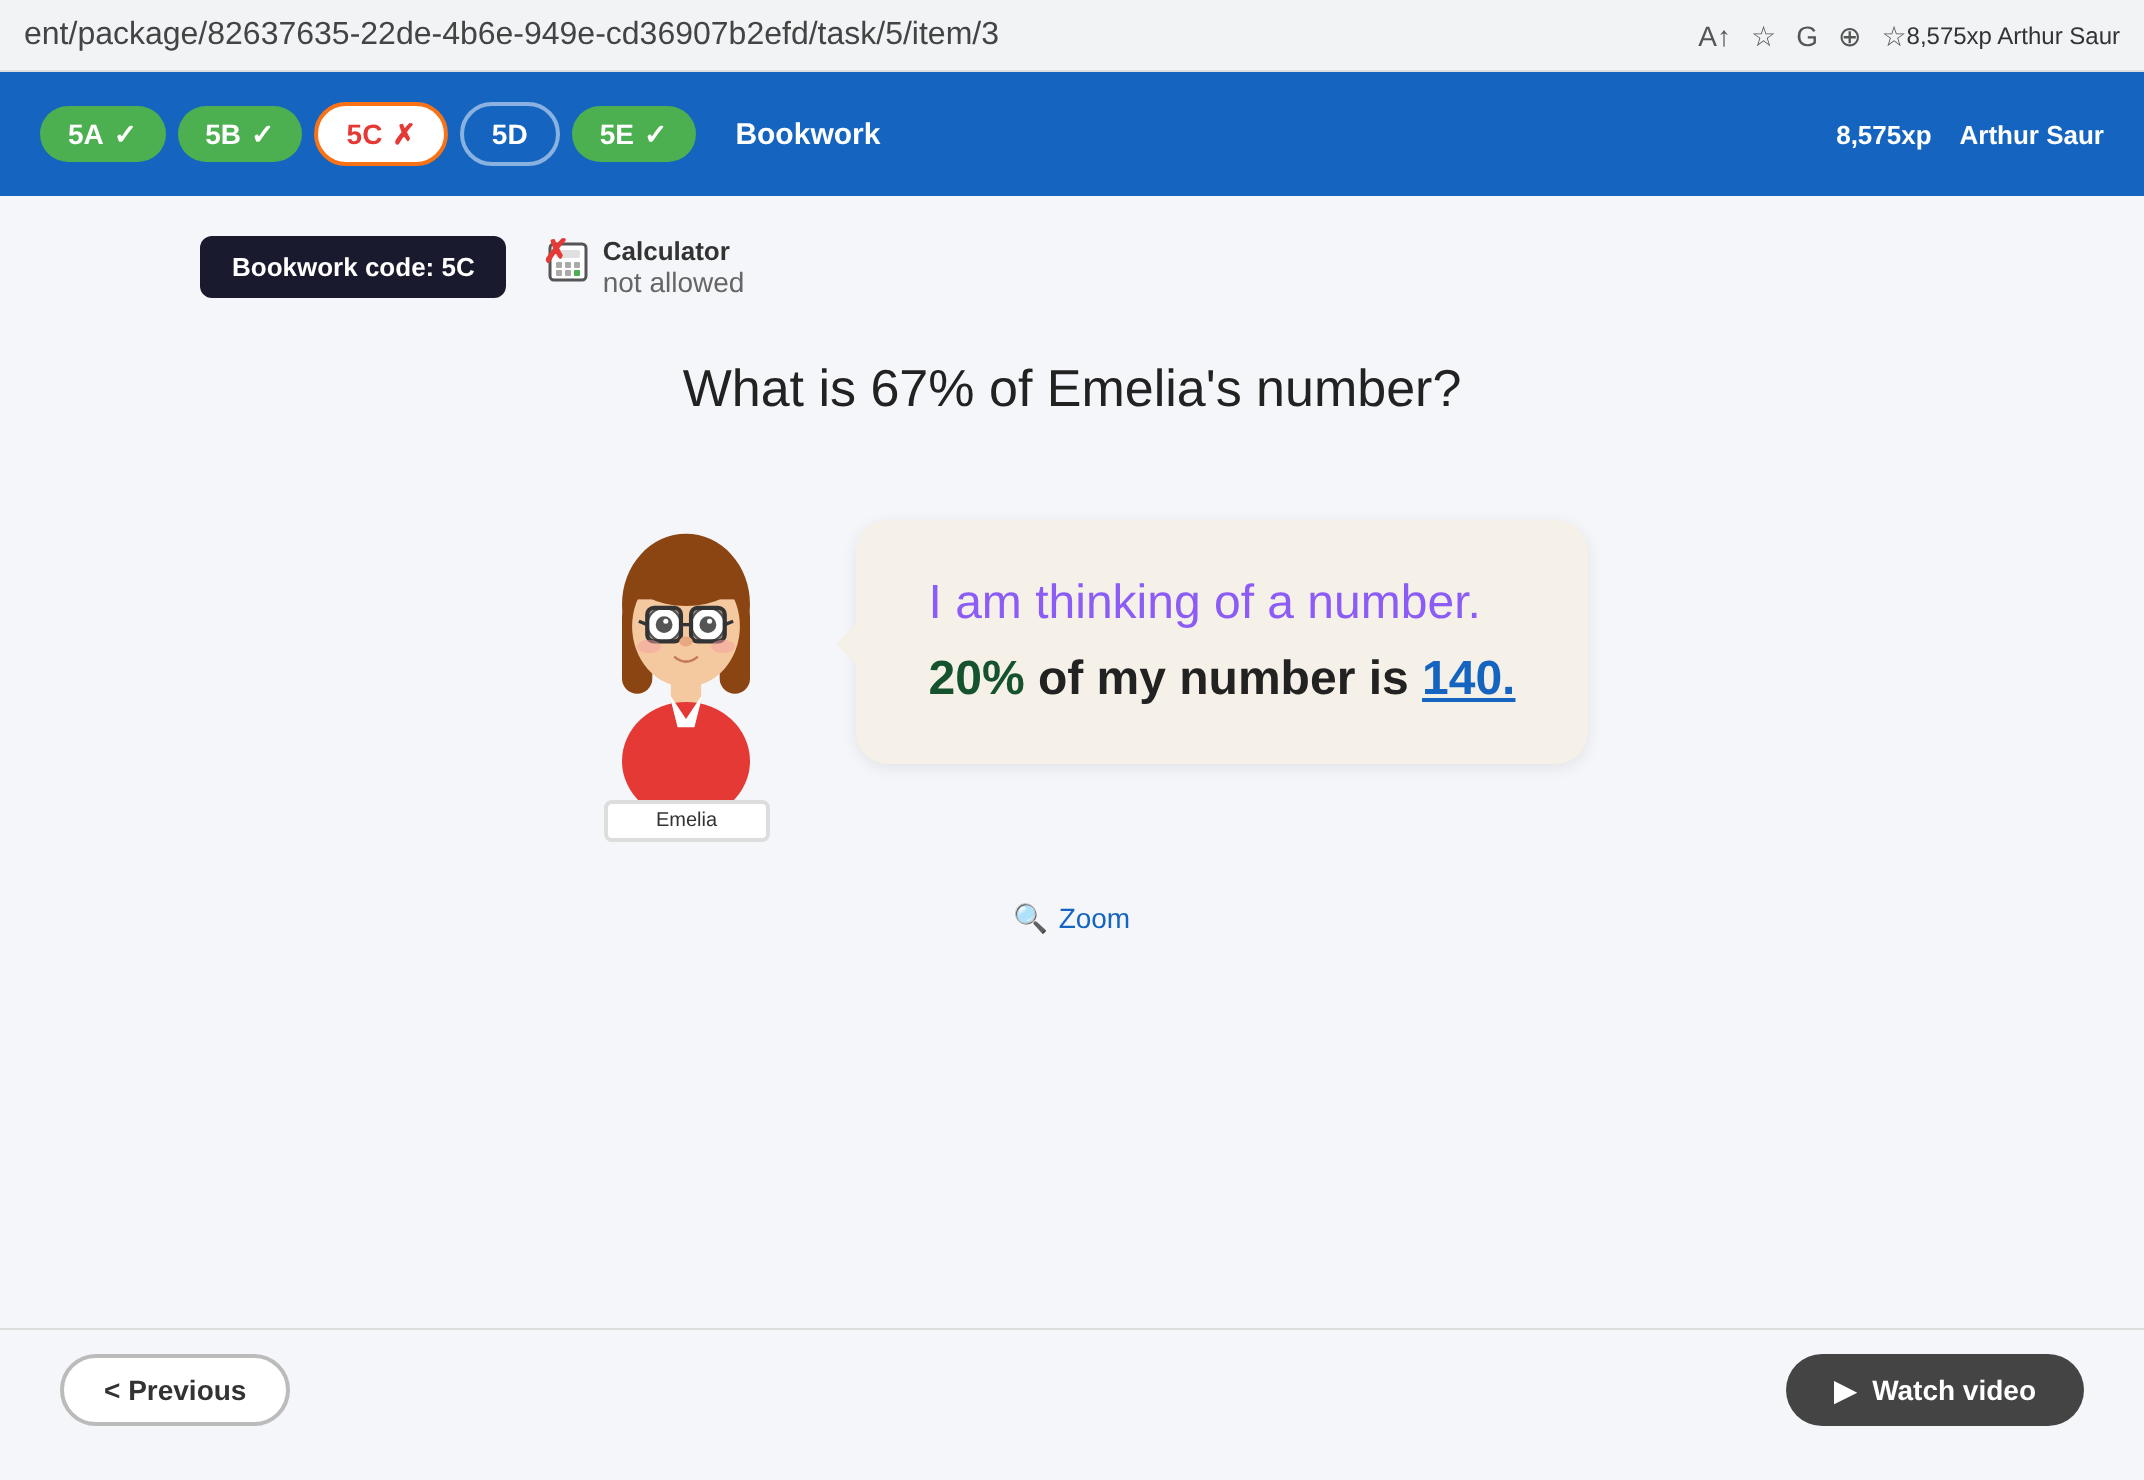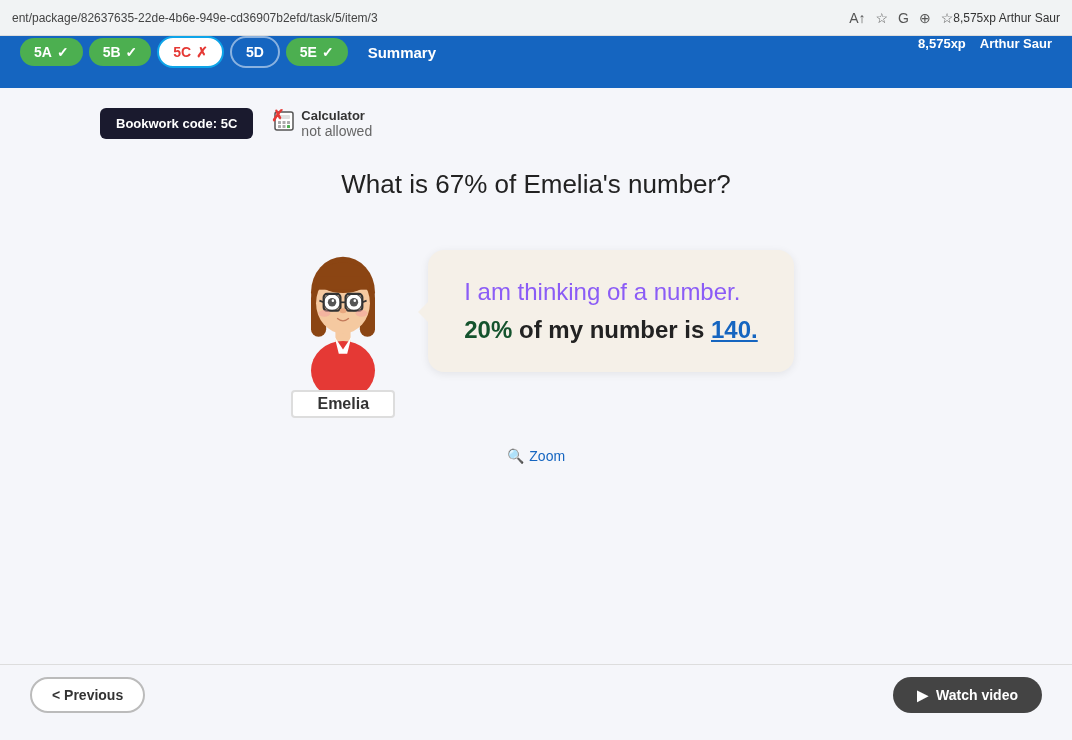--- a/index.html
+++ b/index.html
@@ -16,41 +16,41 @@
     .browser-bar {
       background: #f1f3f4;
       height: 36px;
       display: flex;
       align-items: center;
       padding: 0 12px;
       border-bottom: 1px solid #ddd;
       justify-content: space-between;
     }
     .browser-url {
-      font-size: 12px;
+      font-size: 16px;
       color: #444;
       flex: 1;
     }
     .browser-icons {
       display: flex;
       gap: 10px;
       font-size: 14px;
       color: #555;
     }
     .browser-right {
       font-size: 12px;
       color: #333;
     }
 
     
     .top-nav {
       background: #1565c0;
-      height: 52px;
-      display: flex;
-      align-items: flex-start;
+      height: 62px;
+      display: flex;
+      align-items: center;
       padding: 0 20px;
       justify-content: space-between;
     }
     .nav-tabs {
       display: flex;
       align-items: center;
       gap: 6px;
     }
     .nav-tab {
       padding: 6px 14px;
@@ -62,21 +62,21 @@
       gap: 5px;
       cursor: pointer;
     }
     .nav-tab.green {
       background: #4caf50;
       color: white;
     }
     .nav-tab.red {
       background: white;
       color: #e53935;
-      border: 2px solid #0ea5e9;
+      border: 2px solid #f97316;
     }
     .nav-tab.plain {
       background: transparent;
       color: white;
       border: 2px solid rgba(255,255,255,0.5);
     }
     .nav-tab.summary {
       background: transparent;
       color: white;
       font-weight: 700;
@@ -161,22 +161,22 @@
     }
     .character-svg {
       width: 130px;
       height: 160px;
     }
     .character-name-badge {
       background: white;
       border: 2px solid #ddd;
       border-radius: 4px;
       padding: 3px 24px;
-      font-size: 16px;
-      font-weight: 700;
+      font-size: 10px;
+      font-weight: 400;
       color: #333;
       margin-top: -10px;
     }
 
     
     .speech-bubble {
       background: #f5f0e8;
       border-radius: 16px;
       padding: 28px 36px;
       max-width: 440px;
@@ -323,21 +323,21 @@
     <div class="nav-tab plain">
       <span>5D</span>
     </div>
 
     <div class="nav-tab green">
       <span>5E</span>
       <span class="checkmark">✓</span>
     </div>
 
     <div class="nav-tab summary">
-      <span>Summary</span>
+      <span>Bookwork</span>
     </div>
 
   </div>
   <div class="nav-right">
     <span>8,575xp</span>
     &nbsp;&nbsp;
     <span>Arthur Saur</span>
   </div>
 </div>
 

